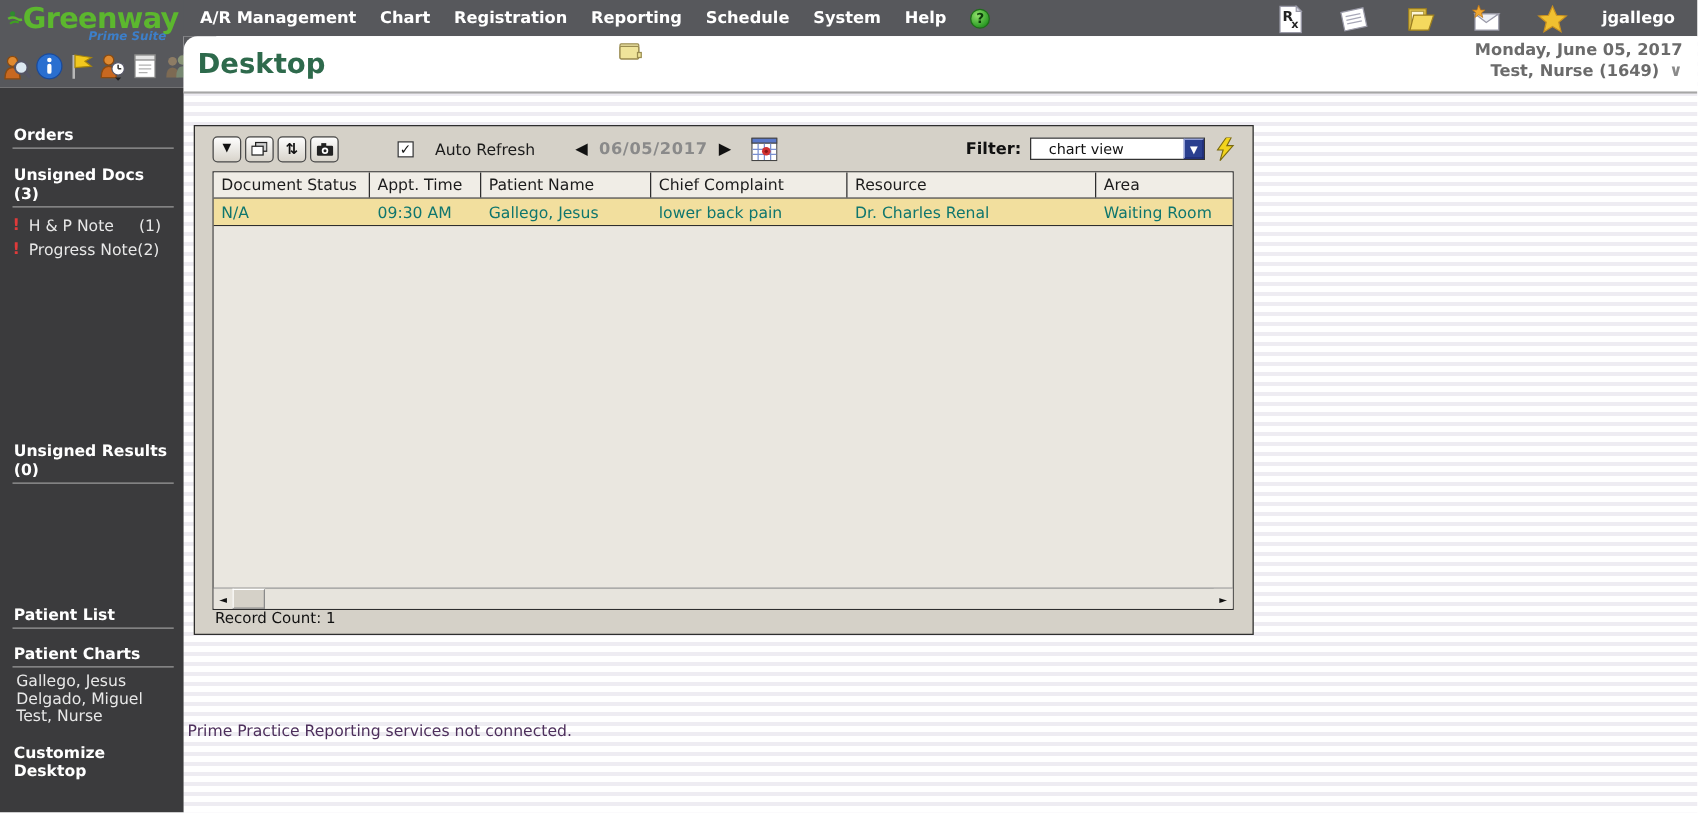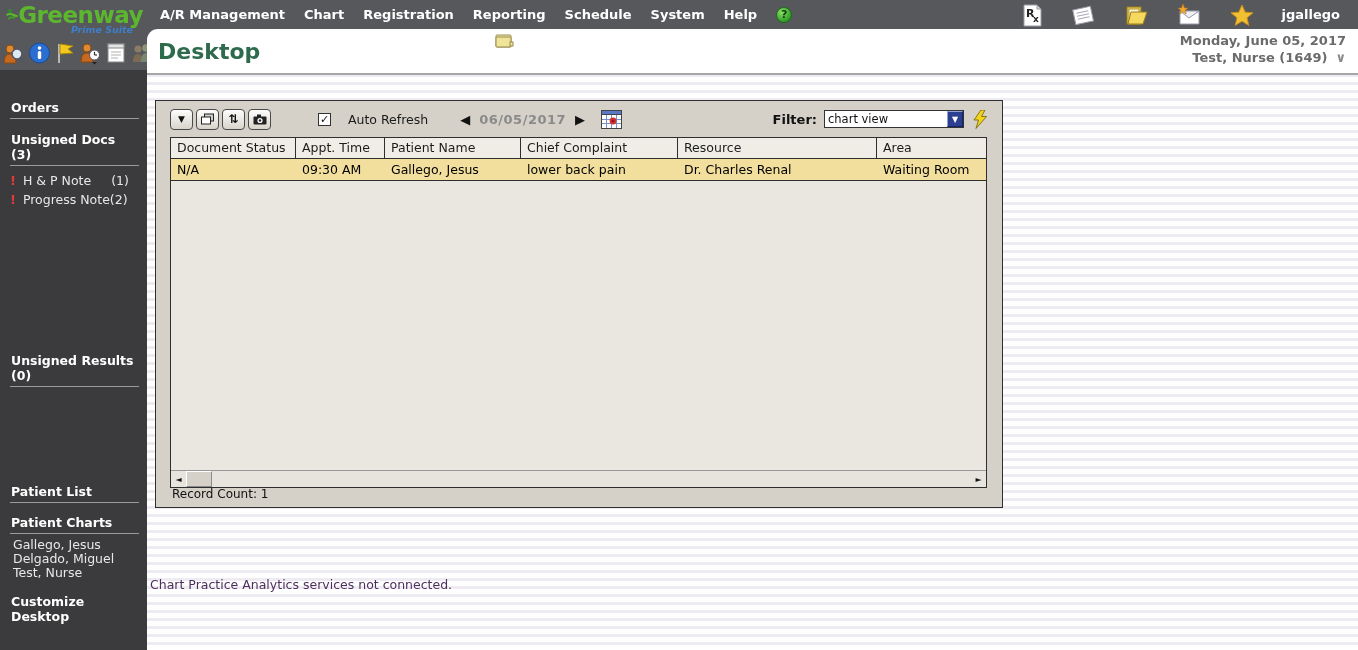--- a/index.html
+++ b/index.html
@@ -61,33 +61,33 @@
   #checkbox { width:13px; height:13px; background:#fff; border:1px solid #333; display:flex; align-items:center; justify-content:center;
     font-size:11px; font-weight:bold; color:#111; }
   #autorefresh-label { font-size:12.5px; color:#1a1a1a; margin-left:17px; }
   #datenav { display:flex; align-items:center; margin-left:32px; }
   .nav-arrow { color:#111; font-size:13px; cursor:pointer; }
   #nav-date { color:#8a8a8a; font-size:13px; font-weight:bold; margin:0 9px; letter-spacing:0.5px; }
   #calendar-btn { margin-left:16px; cursor:pointer; display:flex; }
   #filter-group { margin-left:auto; display:flex; align-items:center; }
   #filter-label { font-size:13px; font-weight:bold; color:#111; margin-right:7px; }
   #filter-select { width:140px; height:18px; background:#fff; border:1px solid #333; display:flex; align-items:center; cursor:pointer; }
-  #filter-value { flex:1; font-size:11.5px; color:#111; padding-left:3px; }
+  #filter-value { flex:1; font-size:11.5px; color:#111; padding-left:14px; }
   #filter-arrow { width:16px; height:16px; background:#2A3F8F; border:1px solid #16226b; border-top-color:#93a0d8; border-left-color:#93a0d8;
     color:#fff; font-size:8px; display:flex; align-items:center; justify-content:center; }
   #lightning { margin-left:9px; cursor:pointer; display:flex; }
 
   #tablewrap { position:absolute; left:14px; top:36px; width:817px; height:351px;
     border:1px solid #2E2E2E; background:#EAE7E0; display:flex; flex-direction:column; }
   .trow { display:grid; grid-template-columns:125px 89px 136px 157px 199px 1fr; }
   #thead { background:#F0EDE6; border-bottom:1px solid #2E2E2E; height:21px; }
   .th { font-size:12.5px; color:#1c1c1c; padding:2px 0 14px 6px; border-right:1px solid #2E2E2E; white-space:nowrap; overflow:hidden; cursor:pointer; }
   .th:last-child { border-right:none; }
   #datarow { background:#F2DF9E; height:22px; border-bottom:1px solid #2E2E2E; cursor:pointer; }
-  .td { font-size:12.5px; color:#000000; padding:3px 0 0 6px; white-space:nowrap; overflow:hidden; }
+  .td { font-size:12.5px; color:#0f766e; padding:3px 0 0 6px; white-space:nowrap; overflow:hidden; }
   #tbody-fill { flex:1; background:#EAE7E0; }
   #hscroll { height:17px; border-top:1px solid #999; background:#E7E4DD; display:flex; align-items:stretch; }
   .scroll-btn { width:15px; display:flex; align-items:center; justify-content:center; font-size:8px; color:#111; cursor:pointer; background:#E7E4DD; }
   #scroll-thumb { width:26px; background:#D5D1C8; border:1px solid #8a8a8a; border-top-color:#fff; border-left-color:#fff; cursor:grab; }
   #scroll-track { flex:1; }
   #panel-footer { position:absolute; left:16px; right:16px; bottom:3px; height:17px; display:flex; justify-content:space-between; }
   #sort-order { font-size:12px; color:#111; display:flex; align-items:center; gap:5px; }
   #sort-arrow { font-weight:bold; font-size:13px; }
   #record-count { font-size:12px; color:#111; }
 
@@ -332,13 +332,13 @@
       <div id="scroll-track"></div>
       <div class="scroll-btn">►</div>
     </div>
   </div>
 
   <div id="panel-footer">
     <div id="record-count">Record Count: 1</div>
   </div>
 </div>
 
-<div id="status-message">Chart Practice Analytics services not connected.</div>
+<div id="status-message">Prime Practice Reporting services not connected.</div>
 
 </body></html>

